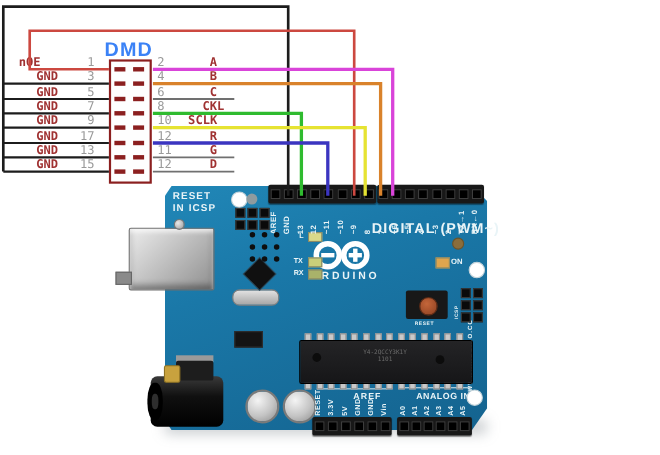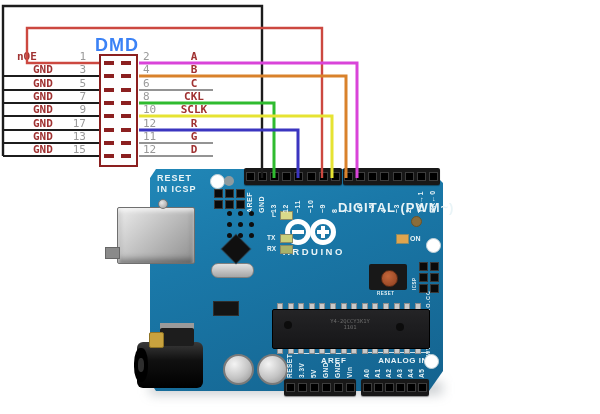--- a/index.html
+++ b/index.html
@@ -187,21 +187,21 @@
       <div class="abs sch-num" style="left: 60px; top: 144px; width: 26px; text-align: right;">15</div>
       <div class="abs sch-num" style="left: 143px; top: 51px; width: 22px;">2</div>
       <div class="abs sch-label" style="left: 171px; top: 51px; width: 46px; text-align: center;">A</div>
       <div class="abs sch-num" style="left: 143px; top: 64px; width: 22px;">4</div>
       <div class="abs sch-label" style="left: 171px; top: 64px; width: 46px; text-align: center;">B</div>
       <div class="abs sch-num" style="left: 143px; top: 78px; width: 22px;">6</div>
       <div class="abs sch-label" style="left: 171px; top: 78px; width: 46px; text-align: center;">C</div>
       <div class="abs sch-num" style="left: 143px; top: 91px; width: 22px;">8</div>
       <div class="abs sch-label" style="left: 171px; top: 91px; width: 46px; text-align: center;">CKL</div>
       <div class="abs sch-num" style="left: 143px; top: 104px; width: 22px;">10</div>
-      <div class="abs sch-label" style="left: 171px; top: 104px; width: 46px; text-align: center;">SCLK</div>
+      <div class="abs sch-label" style="left: 171px; top: 104px; width: 46px; ">SCLK</div>
       <div class="abs sch-num" style="left: 143px; top: 118px; width: 22px;">12</div>
       <div class="abs sch-label" style="left: 171px; top: 118px; width: 46px; text-align: center;">R</div>
       <div class="abs sch-num" style="left: 143px; top: 131px; width: 22px;">11</div>
       <div class="abs sch-label" style="left: 171px; top: 131px; width: 46px; text-align: center;">G</div>
       <div class="abs sch-num" style="left: 143px; top: 144px; width: 22px;">12</div>
       <div class="abs sch-label" style="left: 171px; top: 144px; width: 46px; text-align: center;">D</div>
       <div class="abs dmd-pin" style="left: 104px; top: 61px; width: 10px; height: 4px;"></div>
       <div class="abs dmd-pin" style="left: 121px; top: 61px; width: 10px; height: 4px;"></div>
       <div class="abs dmd-pin" style="left: 104px; top: 74px; width: 10px; height: 4px;"></div>
       <div class="abs dmd-pin" style="left: 121px; top: 74px; width: 10px; height: 4px;"></div>

